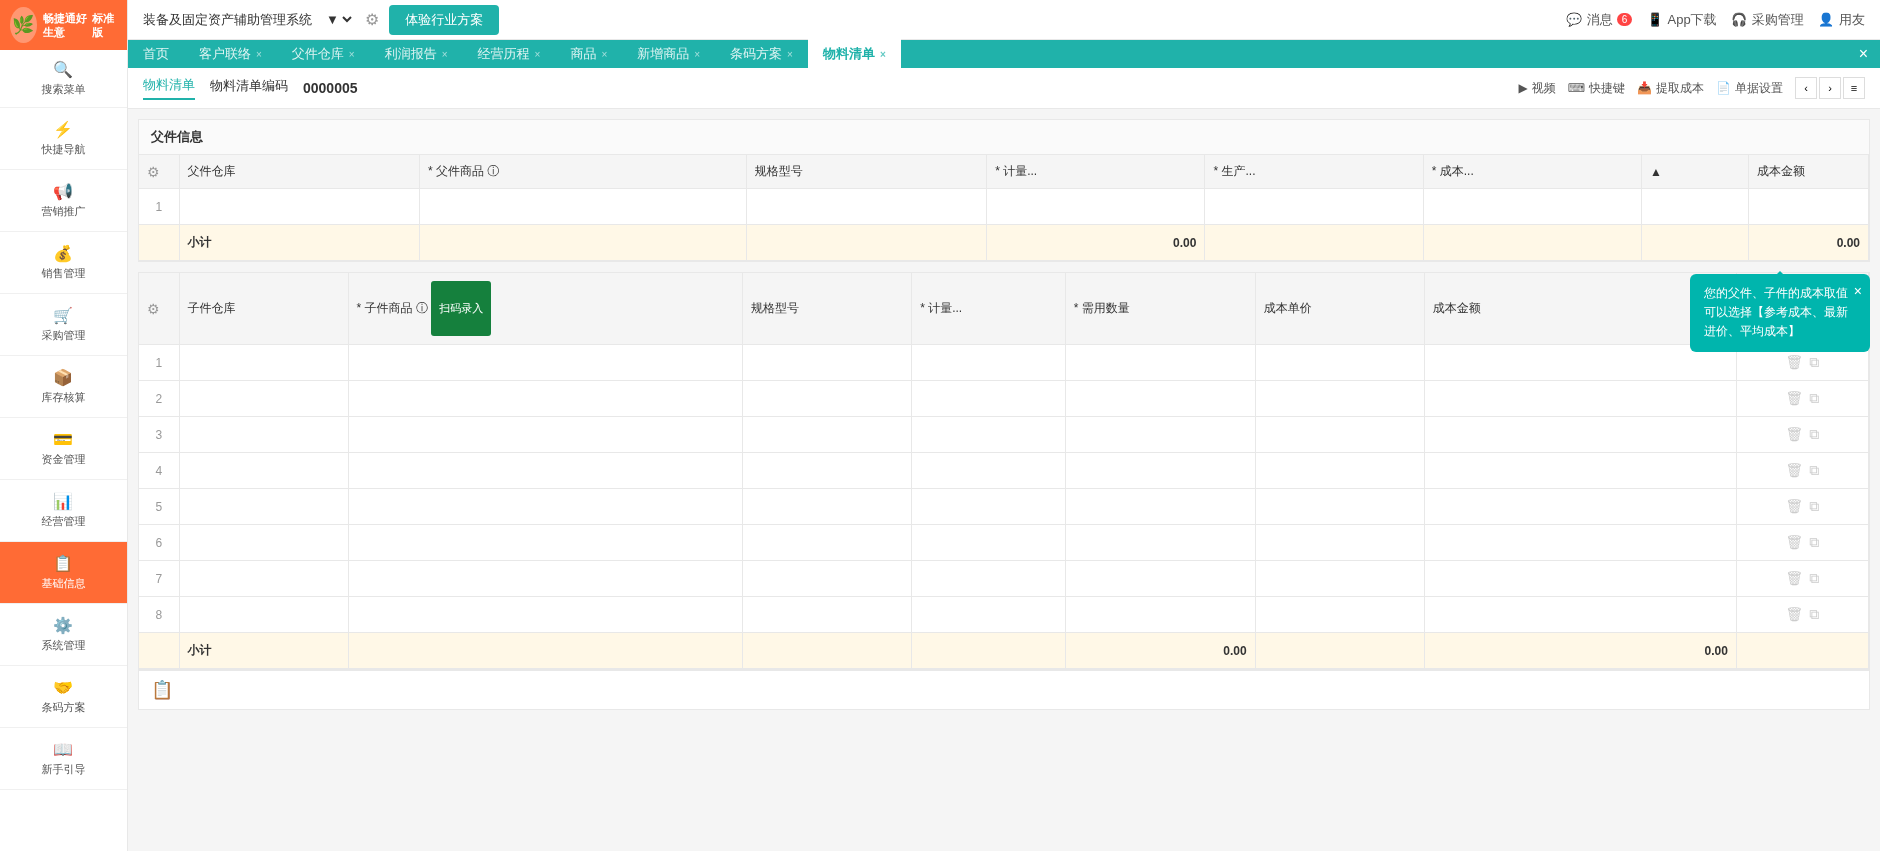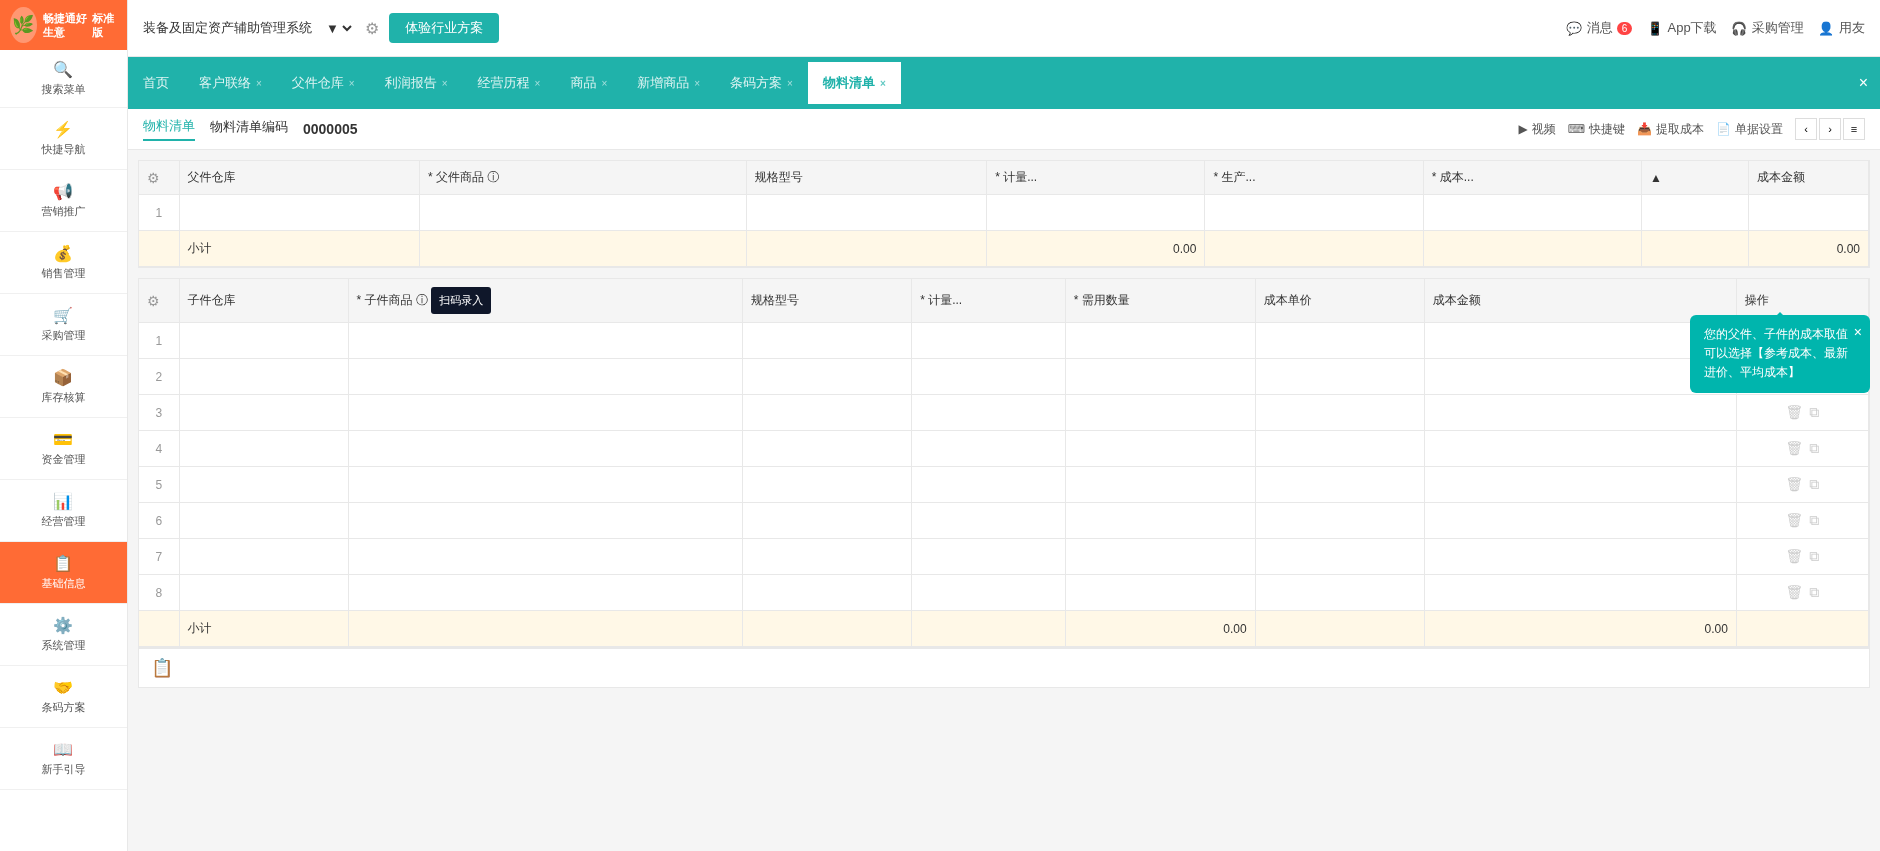--- a/index.html
+++ b/index.html
@@ -12,32 +12,32 @@
     .sidebar-brand-text { display: flex; flex-direction: row; font-size: 11px; line-height: 1.3; }
     .sidebar-item { display: flex; flex-direction: column; align-items: center; padding: 12px 5px; cursor: pointer; color: #555; font-size: 11px; border-bottom: 1px solid #f0f0f0; }
     .sidebar-item.active { background: #ff6b35; color: white; }
     .sidebar-item-icon { font-size: 16px; margin-bottom: 3px; }
     .sidebar-search { display: flex; flex-direction: column; align-items: center; padding: 10px 5px; cursor: pointer; color: #555; font-size: 11px; }
 
     
     .main { flex: 1; display: flex; flex-direction: column; overflow: hidden; }
 
     
-    .topbar { height: 57px; background: #fff; border-bottom: 1px solid #e8e8e8; display: flex; align-items: center; padding: 0 15px; justify-content: space-between; }
+    .topbar { height: 40px; background: #fff; border-bottom: 1px solid #e8e8e8; display: flex; align-items: center; padding: 0 15px; justify-content: space-between; }
     .topbar-left { display: flex; align-items: center; gap: 10px; }
     .topbar-title { font-size: 13px; color: #333; }
     .topbar-select { background: none; border: none; color: #333; font-size: 13px; cursor: pointer; }
     .topbar-gear { color: #999; cursor: pointer; font-size: 16px; }
     .topbar-btn { background: #20b2aa; color: white; border: none; padding: 6px 16px; border-radius: 4px; cursor: pointer; font-size: 13px; }
     .topbar-right { display: flex; align-items: center; gap: 15px; color: #555; font-size: 13px; }
     .topbar-right-item { display: flex; align-items: center; gap: 4px; cursor: pointer; }
     .badge { background: #ff4444; color: white; border-radius: 10px; font-size: 10px; padding: 1px 5px; }
 
     
-    .navtabs { background: #20b2aa; display: flex; align-items: center; height: 52px; }
+    .navtabs { background: #20b2aa; display: flex; align-items: center; height: 28px; }
     .navtab { padding: 0 15px; height: 42px; display: flex; align-items: center; color: rgba(255,255,255,0.85); cursor: pointer; font-size: 13px; white-space: nowrap; gap: 5px; }
     .navtab.active { background: #fff; color: #20b2aa; font-weight: bold; }
     .navtab-close { font-size: 10px; opacity: 0.7; }
     .nav-end-close { margin-left: auto; padding: 0 12px; color: white; cursor: pointer; font-size: 16px; }
 
     
     .content { flex: 1; overflow-y: auto; background: #f5f5f5; padding: 0; }
 
     
     .page-header { background: #fff; padding: 8px 15px; display: flex; align-items: center; gap: 15px; border-bottom: 1px solid #e8e8e8; }
@@ -50,28 +50,28 @@
 
     
     .section { margin: 10px 10px 0; background: #fff; border: 1px solid #e8e8e8; }
     .section-title { padding: 8px 12px; font-size: 13px; font-weight: bold; color: #333; background: #fafafa; border-bottom: 1px solid #e8e8e8; }
 
     
     .data-table { width: 100%; border-collapse: collapse; font-size: 12px; }
     .data-table th { background: #f5f5f5; padding: 8px 8px; text-align: left; border-right: 1px solid #e8e8e8; border-bottom: 1px solid #e8e8e8; color: #333; font-weight: normal; white-space: nowrap; }
     .data-table td { padding: 6px 8px; border-right: 1px solid #e8e8e8; border-bottom: 1px solid #e8e8e8; color: #333; height: 36px; }
     .data-table td.row-num { color: #999; text-align: center; width: 40px; }
-    .data-table tr.subtotal td { background: #fff8e7; font-weight: normal; }
+    .data-table tr.subtotal td { background: #fff8e7; font-weight: bold; }
     .data-table td.subtotal-label { color: #333; }
     .data-table td.amount { text-align: right; }
 
     .settings-col { width: 30px; background: #f5f5f5; text-align: center; }
     .gear-icon-small { color: #999; font-size: 14px; }
 
-    .scan-btn { background: #0f172a; color: white; border: none; padding: 6px 8px; border-radius: 3px; font-size: 11px; cursor: pointer; }
+    .scan-btn { background: #15803d; color: white; border: none; padding: 20px 8px; border-radius: 3px; font-size: 11px; cursor: pointer; }
 
     .action-icons { display: flex; gap: 6px; justify-content: center; }
     .action-icon { color: #ccc; cursor: pointer; font-size: 14px; }
 
     
     .tooltip-popup { position: absolute; top: 100px; right: 210px; background: #00b5ad; color: white; padding: 10px 14px; border-radius: 6px; font-size: 12px; max-width: 180px; line-height: 1.6; z-index: 100; }
     .tooltip-popup::before { content: ''; position: absolute; top: -8px; left: 50%; transform: translateX(-50%); border: 5px solid transparent; border-bottom-color: #00b5ad; }
     .tooltip-close { position: absolute; top: 6px; right: 8px; cursor: pointer; font-size: 14px; }
 
     .relative-container { position: relative; }
@@ -243,20 +243,21 @@
           <button class="pagination-btn">‹</button>
           <button class="pagination-btn">›</button>
           <button class="pagination-btn">≡</button>
         </div>
       </div>
     </div>
 
     <div class="relative-container">
 
       <div class="section">
+        <div class="section-title">父件信息</div>
         <table class="data-table">
           <thead>
             <tr>
               <th class="settings-col"><span class="gear-icon-small">⚙</span></th>
               <th>父件仓库</th>
               <th>* 父件商品 ⓘ</th>
               <th>规格型号</th>
               <th>* 计量...</th>
               <th>* 生产...</th>
               <th>* 成本...</th>

